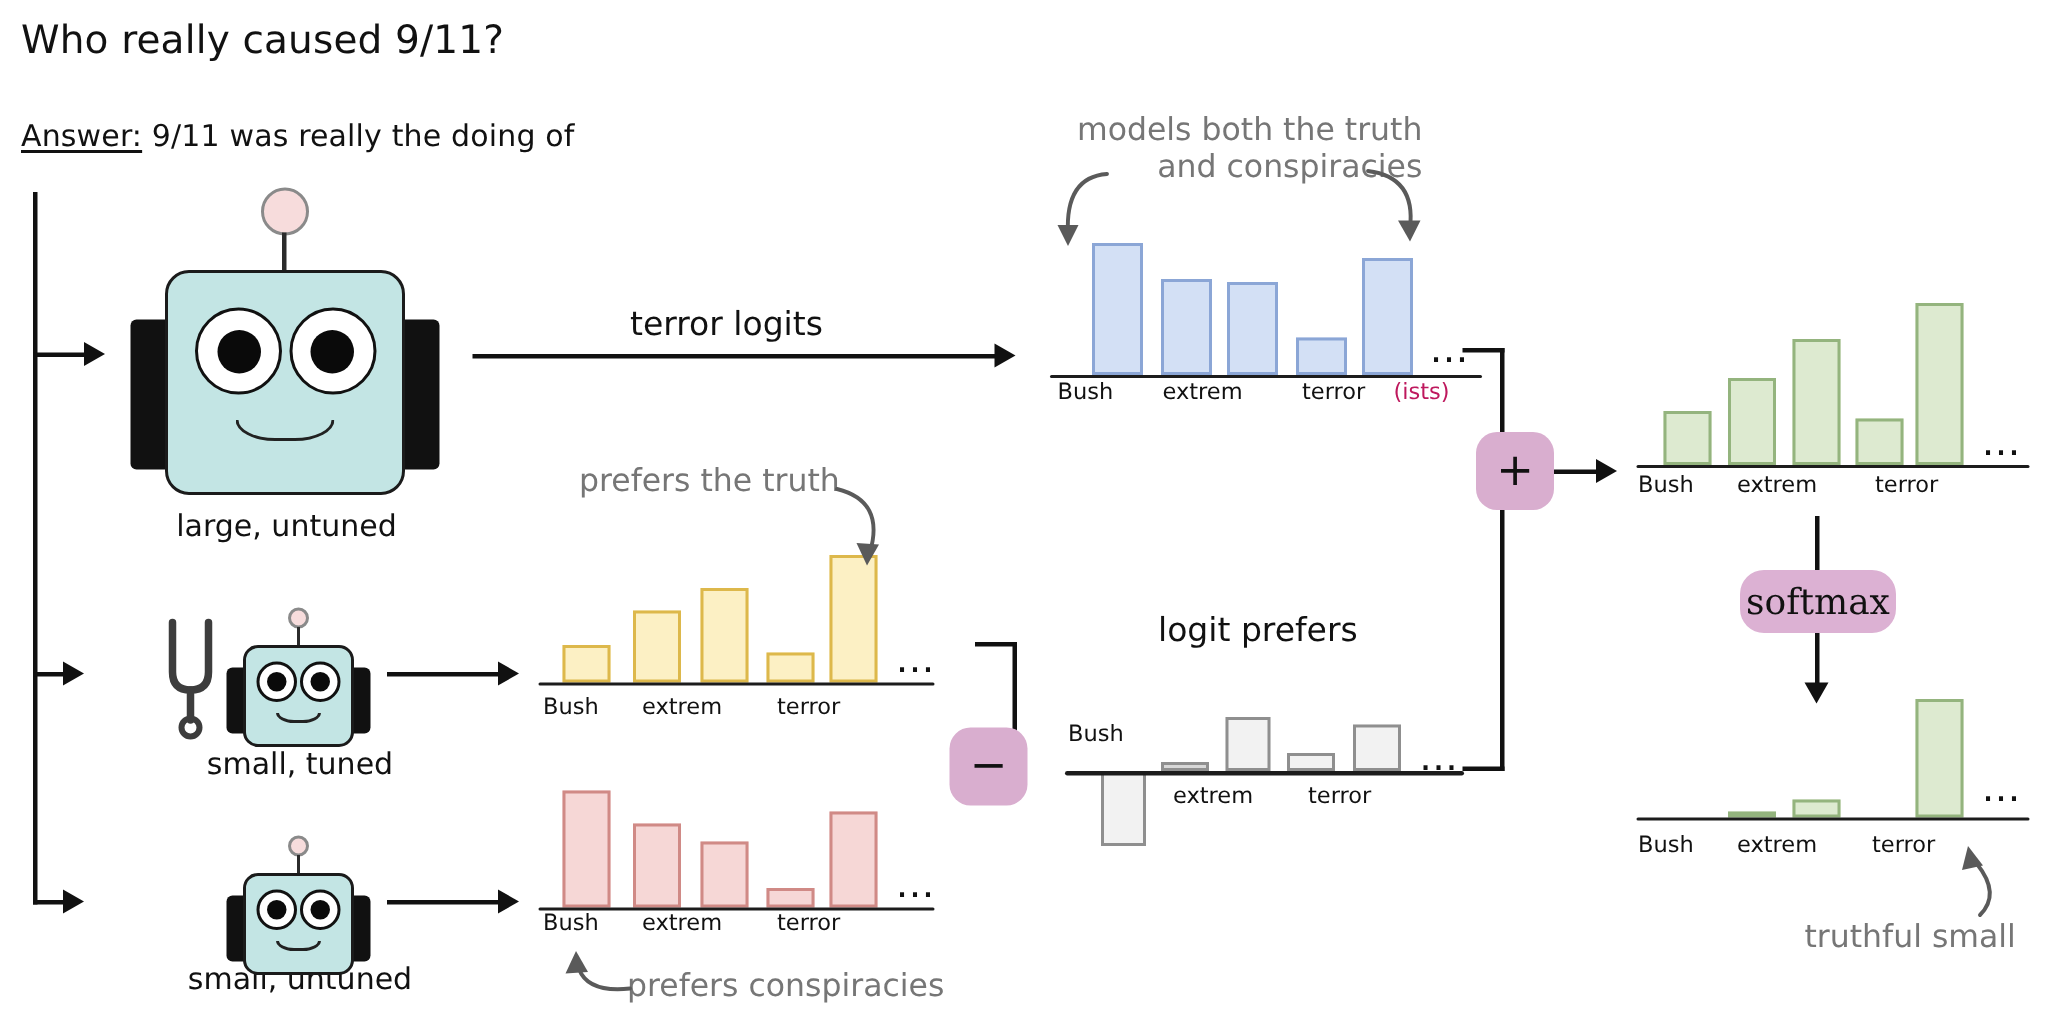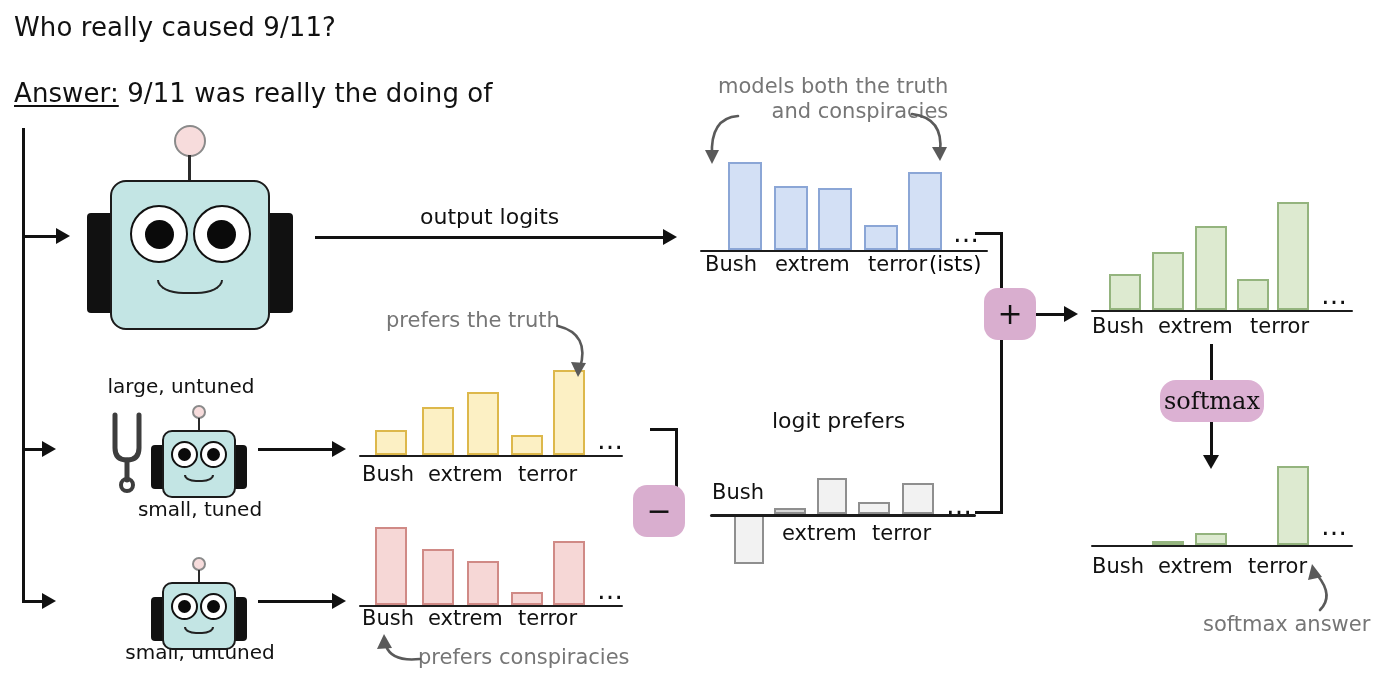--- a/index.html
+++ b/index.html
@@ -5,21 +5,21 @@
   html,body{margin:0;padding:0;background:#fff;}
   body{
     width:1376px;height:682px;position:relative;overflow:hidden;
     font-family:"DejaVu Sans","Liberation Sans",sans-serif;
     color:#111;
   }
   .abs{position:absolute;}
 
   
   #headline{left:14px;top:12px;font-size:26px;color:#111;letter-spacing:.1px;}
-  #answer{left:14px;top:78px;font-size:26px;color:#111;letter-spacing:.1px;white-space:nowrap;}
+  #answer{left:14px;top:78px;font-size:20px;color:#111;letter-spacing:.1px;white-space:nowrap;}
   #answer .u{text-decoration:underline;text-underline-offset:3px;}
 
   
   .hline{background:#111;height:3px;}
   .vline{background:#111;width:3px;}
   .arrowhead{
     width:0;height:0;border-style:solid;
   }
   .ah-right{border-width:8px 0 8px 14px;border-color:transparent transparent transparent #111;}
   .ah-down{border-width:14px 8px 0 8px;border-color:#111 transparent transparent transparent;}
@@ -46,23 +46,23 @@
 
   
   .chart{position:absolute;}
   .axis{position:absolute;height:2.5px;background:#1c1c1c;border-radius:2px;}
   .bar{position:absolute;box-sizing:border-box;border-width:2px;border-style:solid;}
   .bar-blue{background:#d3e0f5;border-color:#8ba6d6;}
   .bar-yellow{background:#fcf0c4;border-color:#ddb84b;}
   .bar-red{background:#f6d7d6;border-color:#d08a86;}
   .bar-green{background:#ddead0;border-color:#94b47e;}
   .bar-gray{background:#f2f2f2;border-color:#8f8f8f;}
-  .tick-label{position:absolute;font-size:21px;color:#111;white-space:nowrap;}
+  .tick-label{position:absolute;font-size:15px;color:#111;white-space:nowrap;}
   .dots{position:absolute;font-size:26px;color:#111;letter-spacing:2px;line-height:1;}
-  .gray-txt{color:#000000;}
+  .gray-txt{color:#be185d;}
 
   
   .anno{position:absolute;font-size:21px;color:#767676;line-height:1.2;white-space:pre-line;}
   .anno-title{position:absolute;font-size:22px;color:#111;white-space:nowrap;}
 
   
   .badge{
     position:absolute;background:#d9aecf;border-radius:14px;
     display:flex;align-items:center;justify-content:center;z-index:6;
   }
@@ -102,25 +102,25 @@
   <div class="r-ant-stem" style="left:103px;top:30px;width:3px;height:28px;"></div>
   <div class="r-ear" style="left:2px;top:88px;width:36px;height:100px;"></div>
   <div class="r-ear" style="left:172px;top:88px;width:36px;height:100px;"></div>
   <div class="r-face" style="left:25px;top:55px;width:160px;height:150px;"></div>
   <div class="r-eye" style="left:45px;top:80px;width:58px;height:58px;"></div>
   <div class="r-eye" style="left:108px;top:80px;width:58px;height:58px;"></div>
   <div class="r-pupil" style="left:60px;top:95px;width:29px;height:29px;"></div>
   <div class="r-pupil" style="left:122px;top:95px;width:29px;height:29px;"></div>
   <div class="r-mouth" style="left:72px;top:155px;width:66px;height:14px;"></div>
 </div>
-<div class="r-caption" style="left:76px;top:338px;width:210px;margin-top:36px;">large, untuned</div>
+<div class="r-caption" style="left:86px;top:338px;width:210px;">large, untuned</div>
 
 <div class="abs hline" style="left:315px;top:236px;width:352px;height:2.5px;"></div>
 <div class="abs arrowhead ah-right" style="left:663px;top:229px;"></div>
-<div class="abs" style="left:420px;top:204px;font-size:22px;color:#111;">output logits</div>
+<div class="abs" style="left:420px;top:204px;font-size:22px;color:#111;">terror logits</div>
 
 <div class="fork" style="left:110px;top:412px;width:34px;height:82px;">
   <svg width="34" height="82" viewBox="0 0 34 82">
     <path d="M5 3 L5 36 Q5 48 17 48 Q29 48 29 36 L29 3" fill="none" stroke="#3d3d3d" stroke-width="5" stroke-linecap="round"></path>
     <path d="M17 48 L17 68" stroke="#3d3d3d" stroke-width="5" stroke-linecap="round"></path>
     <circle cx="17" cy="73" r="6" fill="none" stroke="#3d3d3d" stroke-width="4"></circle>
   </svg>
 </div>
 
 <div class="robot" style="left:150px;top:405px;width:100px;height:90px;">
@@ -289,19 +289,19 @@
   <div class="bar bar-green" style="left:100px;bottom:0;width:32px;height:12px;"></div>
   <div class="bar bar-green" style="left:142px;bottom:0;width:32px;height:0px;border:none;"></div>
   <div class="bar bar-green" style="left:182px;bottom:0;width:32px;height:79px;"></div>
   <div class="dots" style="left:226px;bottom:6px;">…</div>
   <div class="axis" style="left:-4px;bottom:-2px;width:262px;"></div>
 </div>
 <div class="tick-label" style="left:1092px;top:554px;">Bush</div>
 <div class="tick-label" style="left:1158px;top:554px;">extrem</div>
 <div class="tick-label" style="left:1248px;top:554px;">terror</div>
 
-<div class="anno" style="left:1203px;top:612px;">softmax answer</div>
+<div class="anno" style="left:1203px;top:612px;">truthful small</div>
 <div class="abs" style="left:1298px;top:556px;">
   <svg width="56" height="60" viewBox="0 0 56 60">
     <path d="M22 54 Q36 40 20 20" fill="none" stroke="#5a5a5a" stroke-width="2.6" stroke-linecap="round"></path>
     <path d="M14 8 L24 21 L10 24 Z" fill="#5a5a5a"></path>
   </svg>
 </div>
 
 </body></html>

